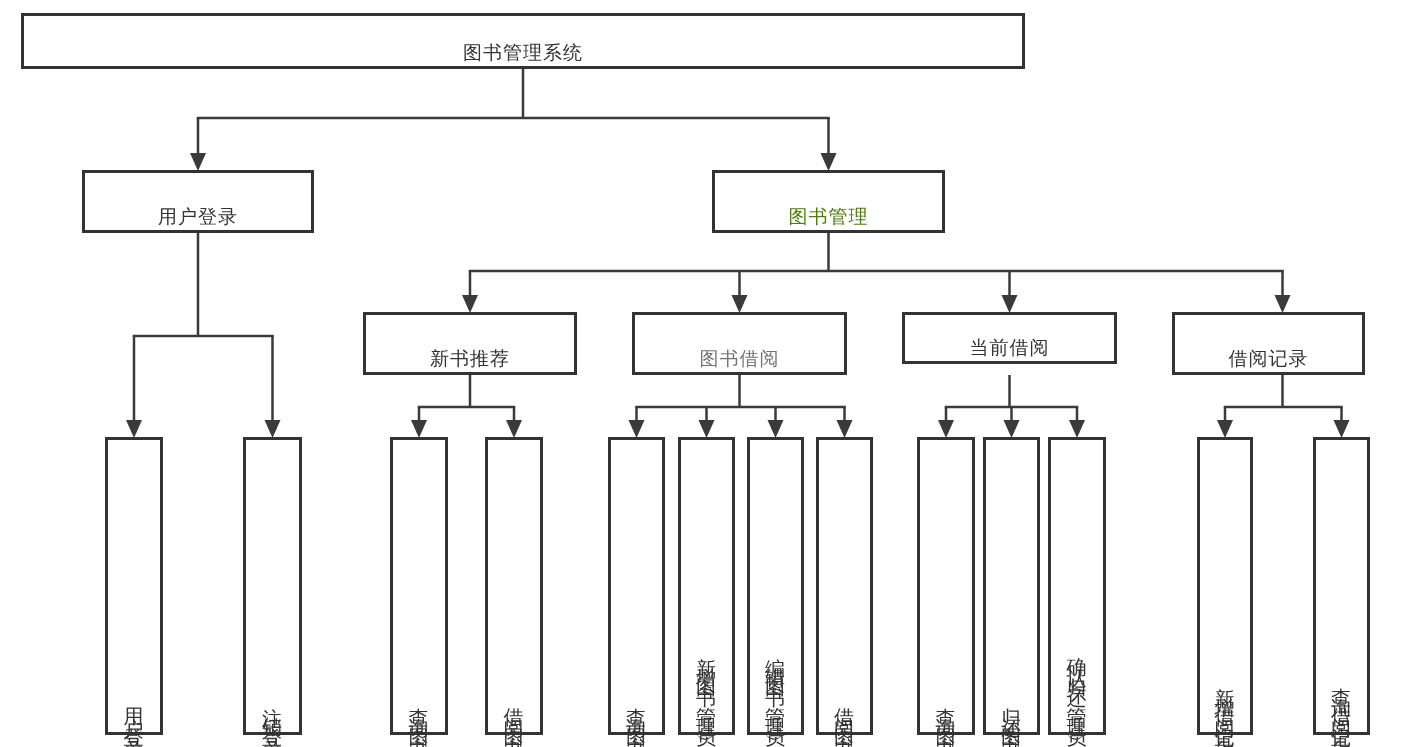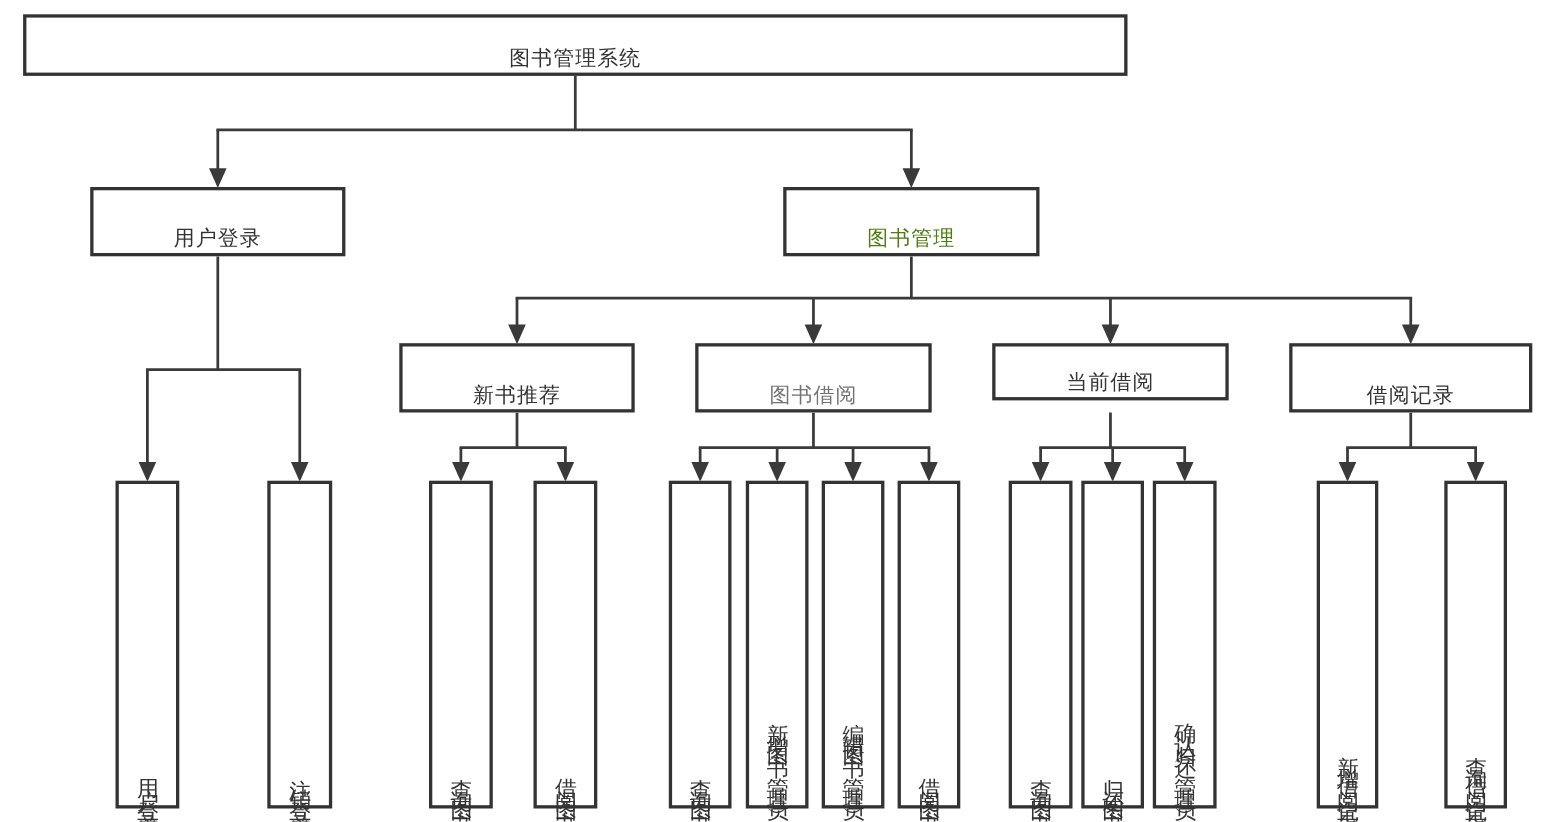--- a/index.html
+++ b/index.html
@@ -132,21 +132,21 @@
       </div>
       <div class="node horizontal" style="left: 363px; top: 312px; width: 214px; height: 63px; border-color: rgb(51, 51, 51);">
         <span class="label" style="color: rgb(51, 51, 51);">新书推荐</span>
       </div>
       <div class="node horizontal" style="left: 632px; top: 312px; width: 215px; height: 63px; border-color: rgb(51, 51, 51);">
         <span class="label" style="color: #737373;">图书借阅</span>
       </div>
       <div class="node horizontal" style="left: 902px; top: 312px; width: 215px; height: 52px; border-color: rgb(51, 51, 51);">
         <span class="label" style="color: rgb(51, 51, 51);">当前借阅</span>
       </div>
-      <div class="node horizontal" style="left: 1172px; top: 312px; width: 221px; height: 63px; border-color: rgb(51, 51, 51);">
+      <div class="node horizontal" style="left: 1172px; top: 312px; width: 193px; height: 63px; border-color: rgb(51, 51, 51);">
         <span class="label" style="color: rgb(51, 51, 51);">借阅记录</span>
       </div>
       <div class="node vertical" style="left: 390px; top: 437px; width: 58px; height: 298px; border-color: rgb(51, 51, 51);">
         <span class="label" style="color: rgb(51, 51, 51);">查询图书</span>
       </div>
       <div class="node vertical" style="left: 485px; top: 437px; width: 58px; height: 298px; border-color: rgb(51, 51, 51);">
         <span class="label" style="color: rgb(51, 51, 51);">借阅图书</span>
       </div>
       <div class="node vertical" style="left: 608px; top: 437px; width: 57px; height: 298px; border-color: rgb(51, 51, 51);">
         <span class="label" style="color: rgb(51, 51, 51);">查询图书</span>

